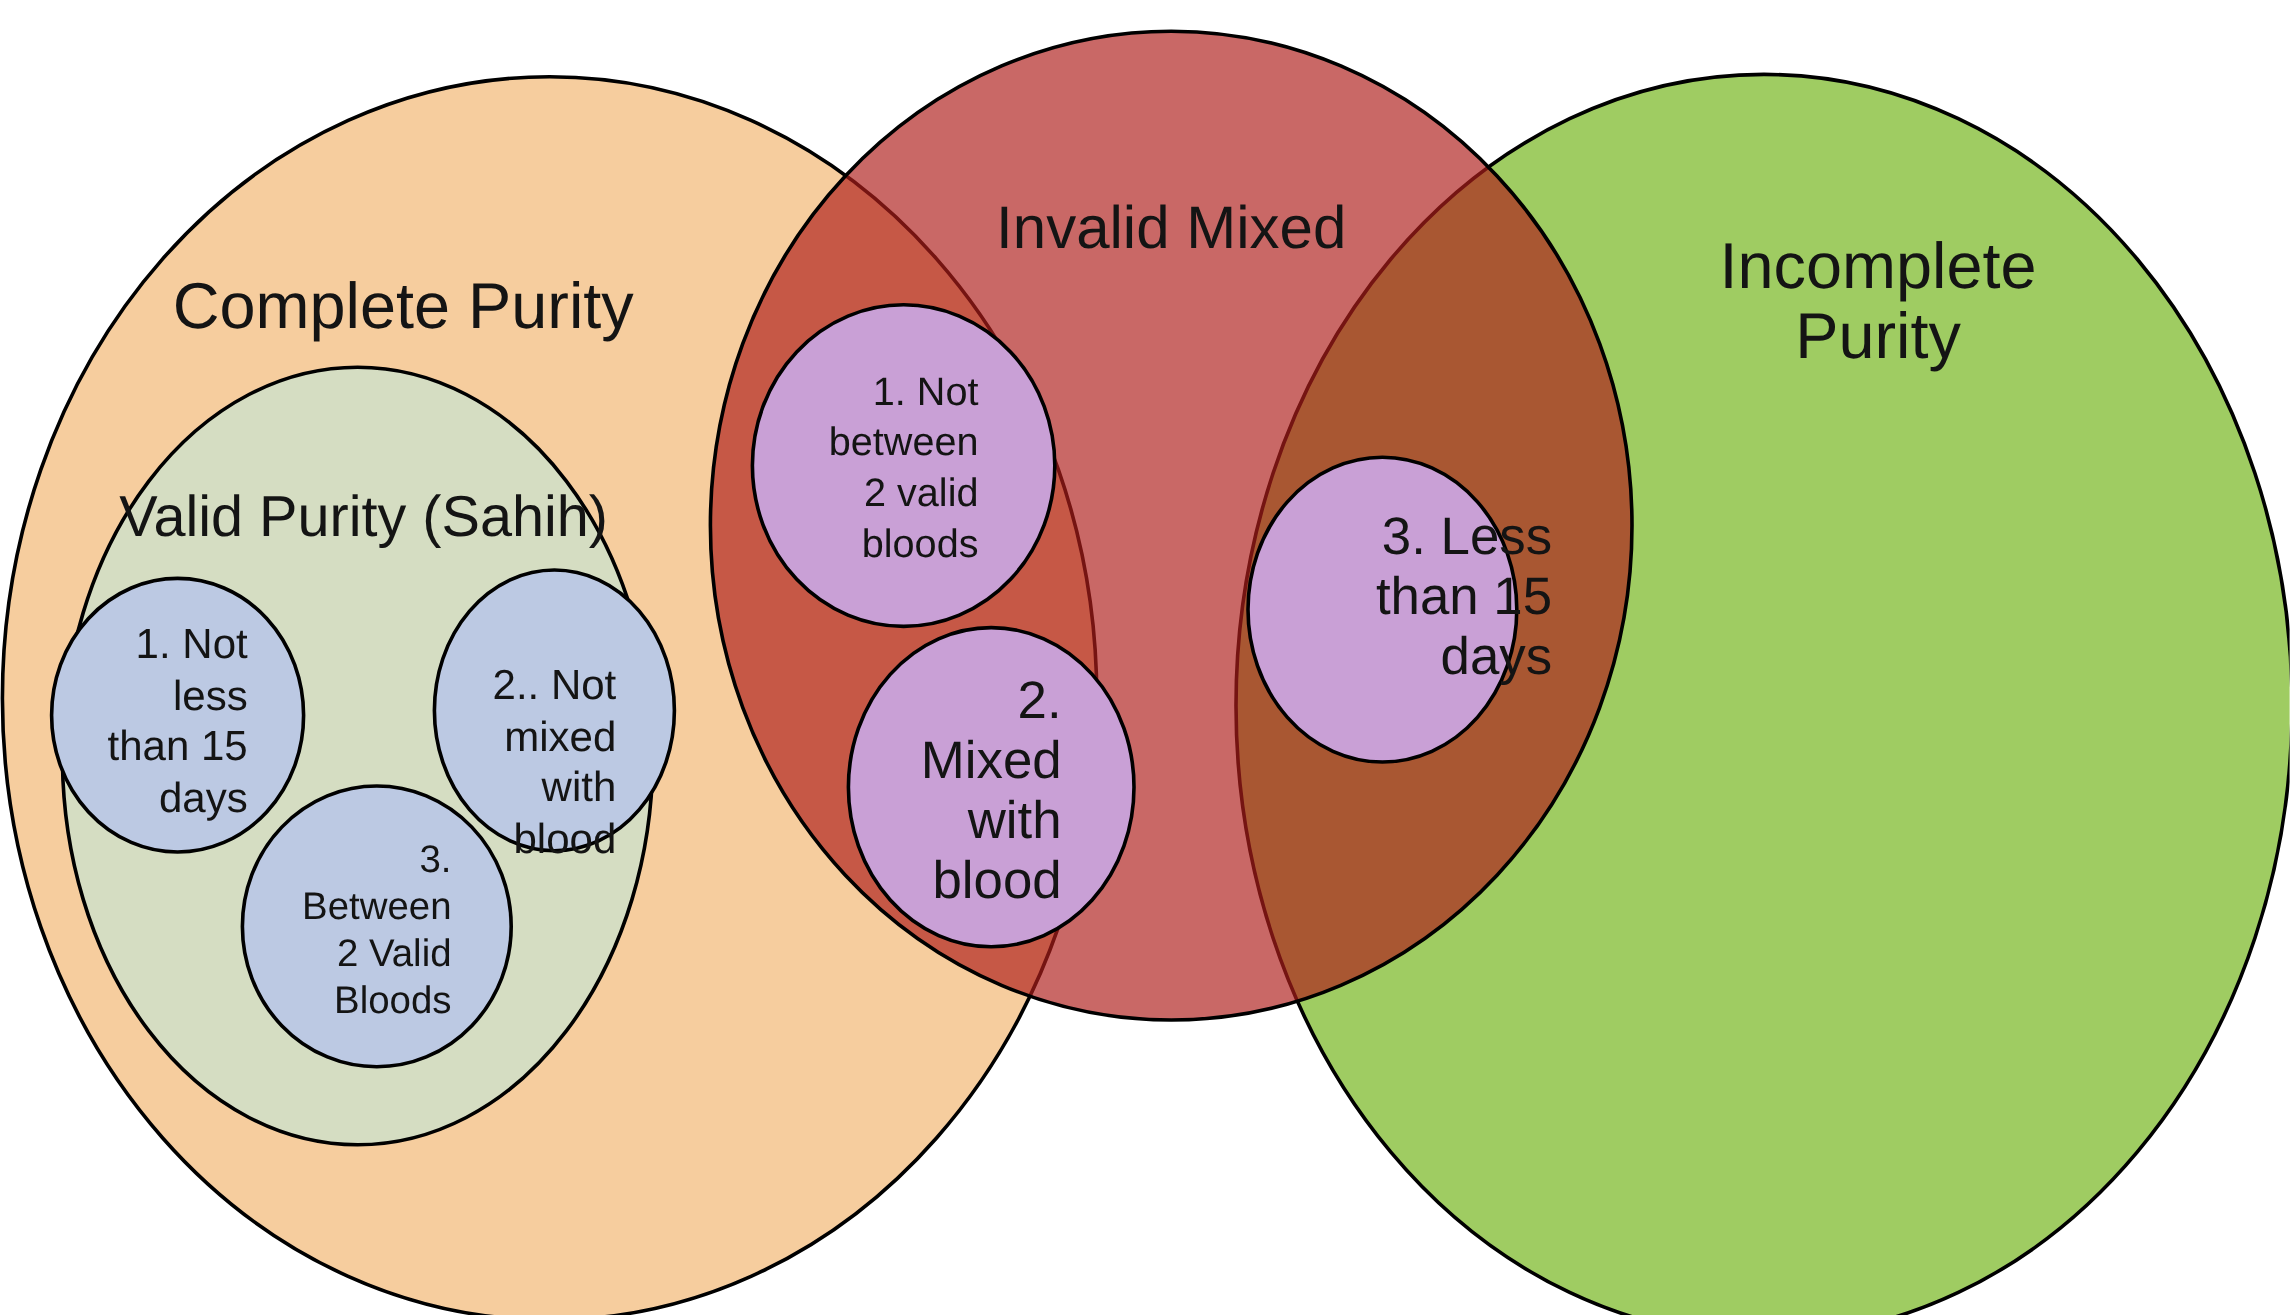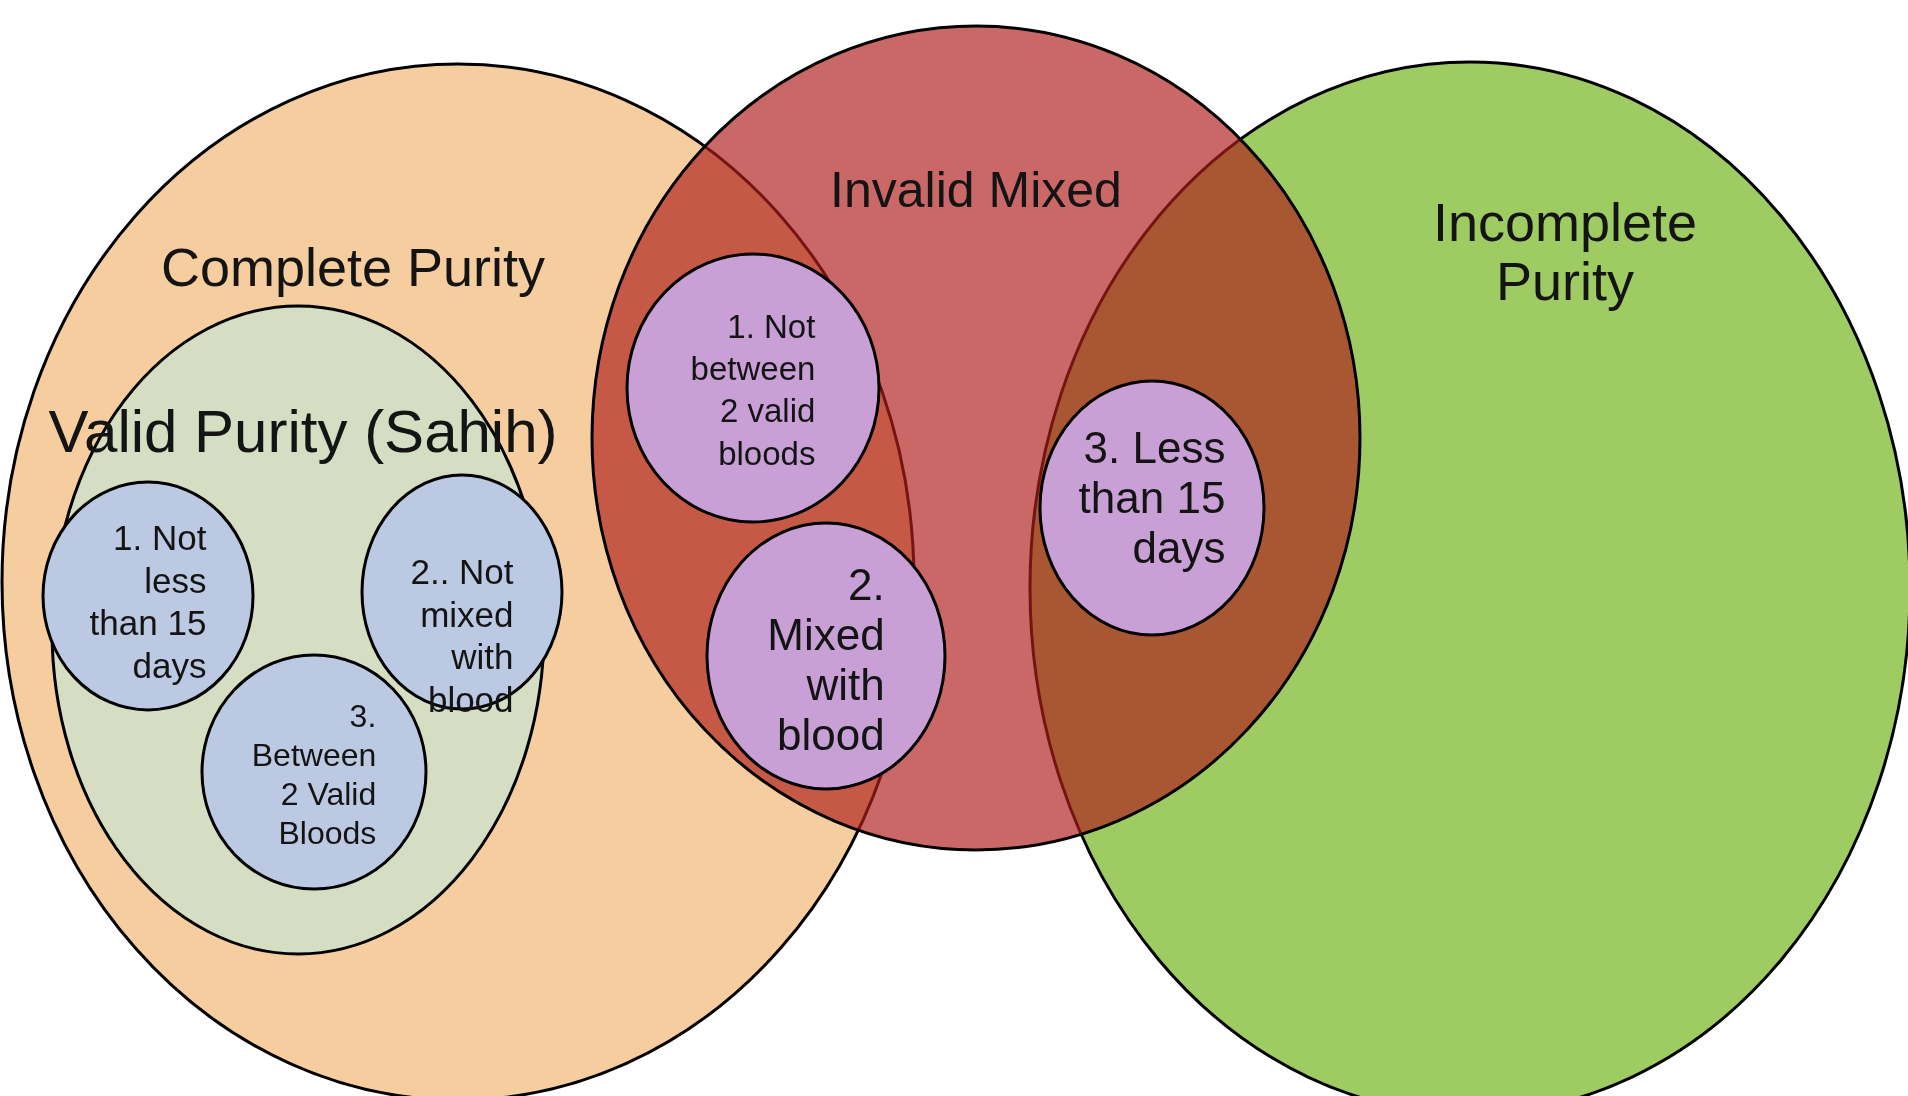--- a/index.html
+++ b/index.html
@@ -25,38 +25,38 @@
   .lbl {
     position: absolute;
     transform: translate(-50%, -50%);
     text-align: center;
     white-space: pre-line;
     color: #141414;
     line-height: 1.22;
     pointer-events: none;
   }
   .set-title        { font-size: 54px; line-height: 1.1; }
-  .set-title.small  { font-size: 60px; }
+  .set-title.small  { font-size: 48px; }
   .set-title.mid    { font-size: 50px; }
   .bubble           { font-size: 35px; text-align: right; }
   .bubble.tight     { font-size: 32px; }
   .bubble.purple-sm { font-size: 33px; line-height: 1.28; }
   .bubble.purple-lg { font-size: 44px; line-height: 1.14; }
 
   
-  #lbl-complete   { left: 353px;  top: 256px; margin-top: 12px; }
+  #lbl-complete   { left: 336px;  top: 256px; }
   #lbl-valid      { left: 303px;  top: 432px; }
   #lbl-invalid    { left: 976px;  top: 190px; }
   #lbl-incomplete { left: 1565px; top: 252px; }
   #lbl-blue1      { left: 148px;  top: 602px; }
   #lbl-blue2      { left: 462px;  top: 588px; margin-top: 48px; }
   #lbl-blue3      { left: 314px;  top: 775px; }
   #lbl-purple1    { left: 753px;  top: 390px; }
   #lbl-purple2    { left: 826px;  top: 660px; }
-  #lbl-purple3    { left: 1152px; top: 498px; }
+  #lbl-purple3    { left: 1220px; top: 498px; }
 </style>
 </head>
 <body>
 
 <svg id="venn-svg" viewBox="0 0 1908 1096" xmlns="http://www.w3.org/2000/svg">
 
   <ellipse cx="458" cy="582" rx="456" ry="518" stroke="#000000" stroke-width="3" fill="#F6CD9E"></ellipse>
 
   <ellipse cx="298" cy="630" rx="246" ry="324" stroke="#000000" stroke-width="3" fill="#D5DDC2"></ellipse>
 

